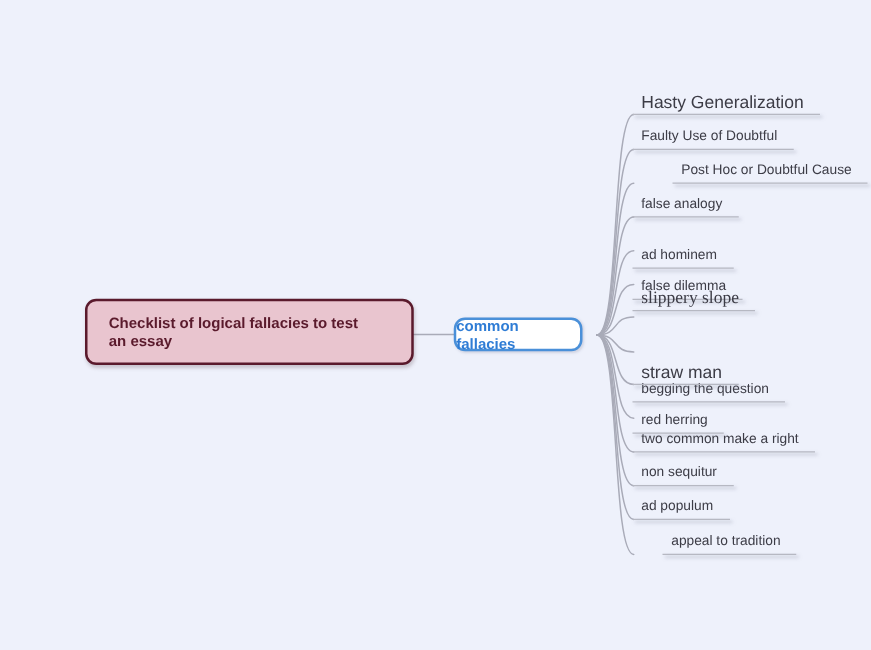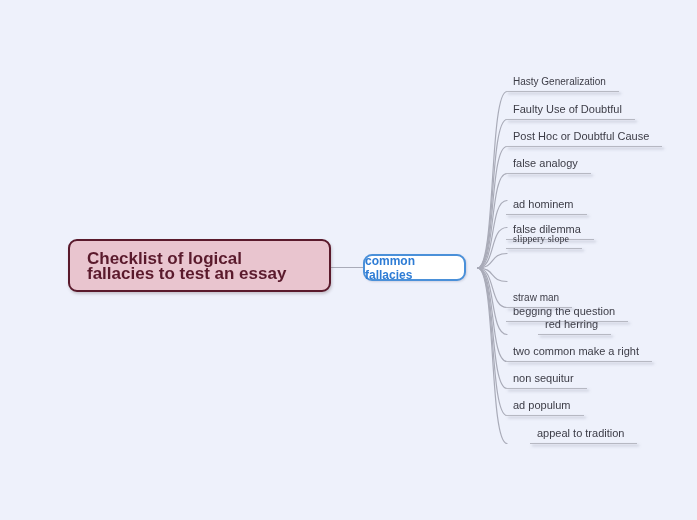--- a/index.html
+++ b/index.html
@@ -29,21 +29,21 @@
     position: absolute;
     left: 68px; top: 239px;
     width: 263px; height: 53px;
     box-sizing: border-box;
     border-width: 2px;
     border-style: solid;
     border-radius: 9px;
     display: flex;
     align-items: center;
     padding: 0 40px 0 17px;
-    font-size: 17px;
+    font-size: 12px;
     line-height: 15px;
     font-weight: bold;
     box-shadow: 1px 2px 3px rgba(110, 90, 100, 0.30);
     cursor: default;
   }
   .node-hub {
     position: absolute;
     left: 363px; top: 254px;
     width: 103px; height: 27px;
     box-sizing: border-box;
@@ -63,21 +63,21 @@
     left: 506px;
     transform: translateY(-100%);
     padding: 2px 11px 3px 7px;
     font-size: 11px;
     line-height: 13px;
     color: #3c3c46;
     white-space: nowrap;
     cursor: default;
   }
   .leaf.small {
-    font-size: 10px;
+    font-size: 14px;
     line-height: 11px;
     padding-bottom: 4px;
   }
   .leaf::after {
     content: "";
     position: absolute;
     left: 0; right: -2px; bottom: -1px;
     height: 1px;
     background: #b6b8c2;
     box-shadow: 2px 2px 3px rgba(120, 124, 148, 0.55);
@@ -112,27 +112,27 @@
     <span>Checklist of logical fallacies to test an essay</span>
   </div>
 
   <div class="node-hub" style="background: rgb(255, 255, 255); border-color: rgb(74, 144, 217); color: rgb(46, 124, 213);">
     <span>common fallacies</span>
   </div>
 
   <div>
       <div class="leaf small" style="top: 91px;">Hasty Generalization</div>
       <div class="leaf" style="top: 119px;">Faulty Use of Doubtful</div>
-      <div class="leaf" style="top: 146px;">Post Hoc or Doubtful Cause</div>
+      <div class="leaf" style="top: 146px; margin-left: 32px;">Post Hoc or Doubtful Cause</div>
       <div class="leaf" style="top: 173px;">false analogy</div>
       <div class="leaf" style="top: 200px; margin-top: 14px;">ad hominem</div>
       <div class="leaf" style="top: 239px;">false dilemma</div>
       <div class="leaf small" style="top: 248px; font-family: Liberation Serif, serif;">slippery slope</div>
       <div class="leaf" style="top: 281px; margin-top: 40px;">begging the question</div>
       <div class="leaf small" style="top: 307px;">straw man</div>
-      <div class="leaf" style="top: 334px; margin-left: 32px;">red herring</div>
+      <div class="leaf" style="top: 346px;">red herring</div>
       <div class="leaf" style="top: 361px;">two common make a right</div>
       <div class="leaf" style="top: 388px;">non sequitur</div>
       <div class="leaf" style="top: 415px;">ad populum</div>
       <div class="leaf" style="top: 443px; margin-left: 24px;">appeal to tradition</div>
     </div>
 
 </div>
 
 </body></html>

